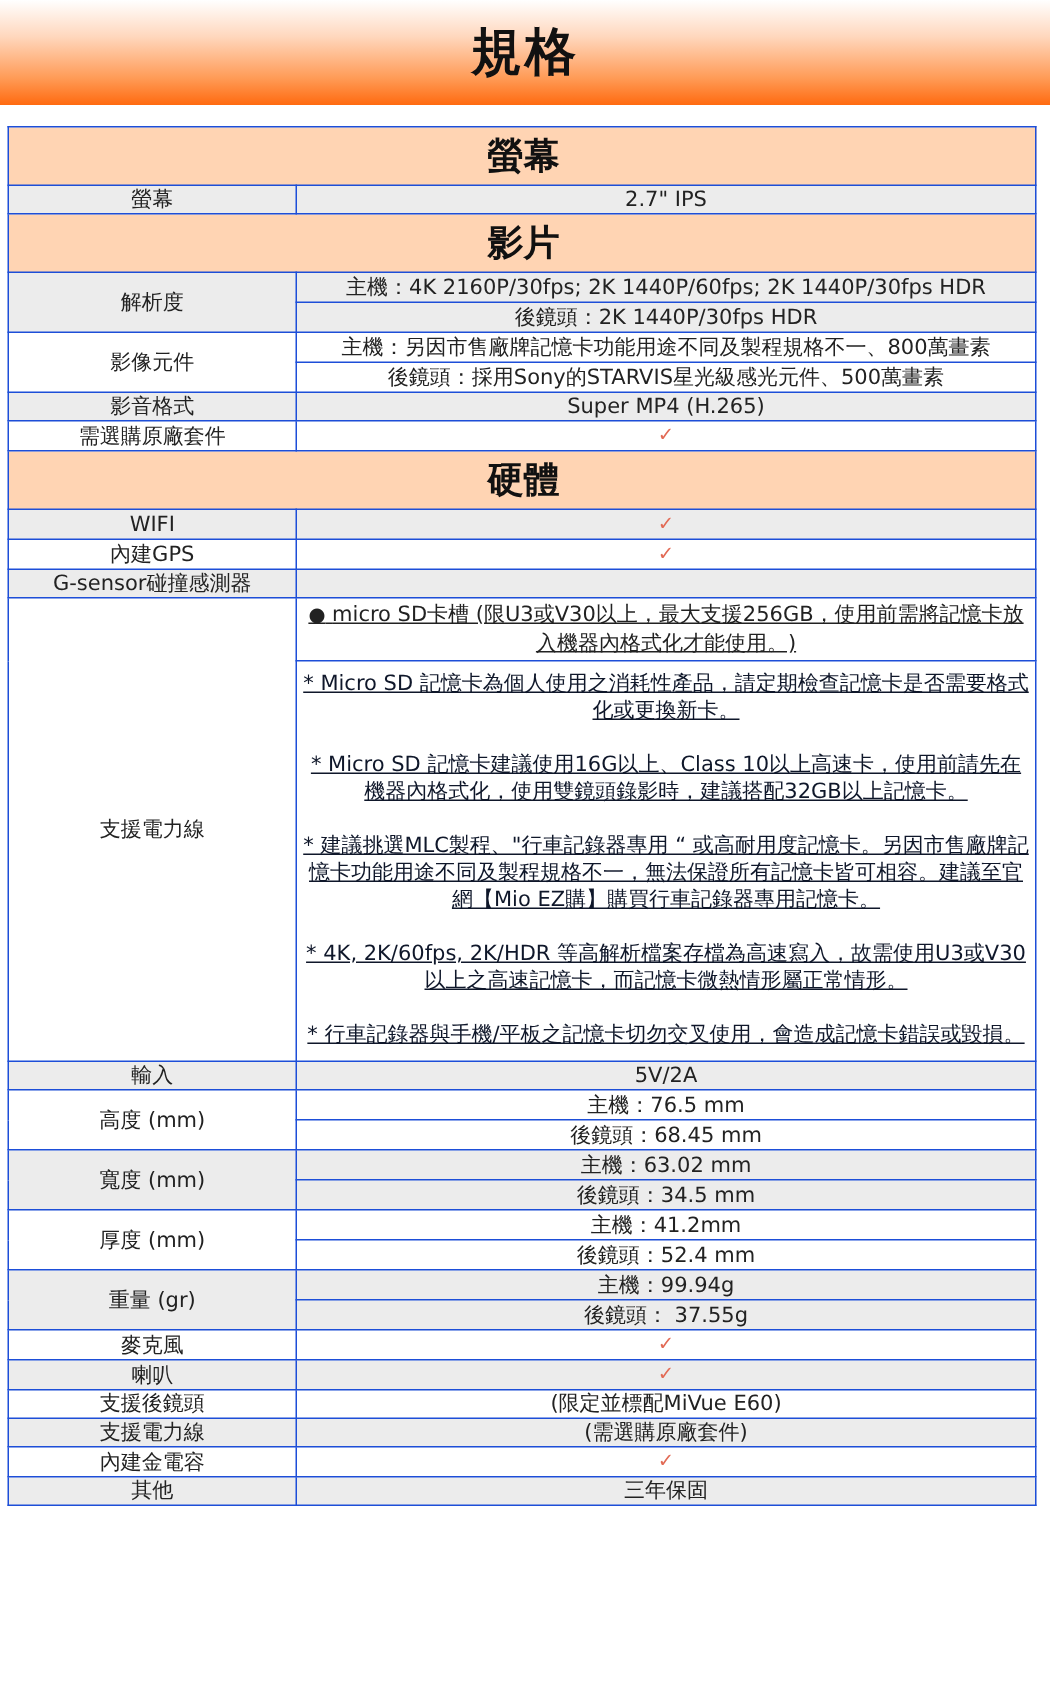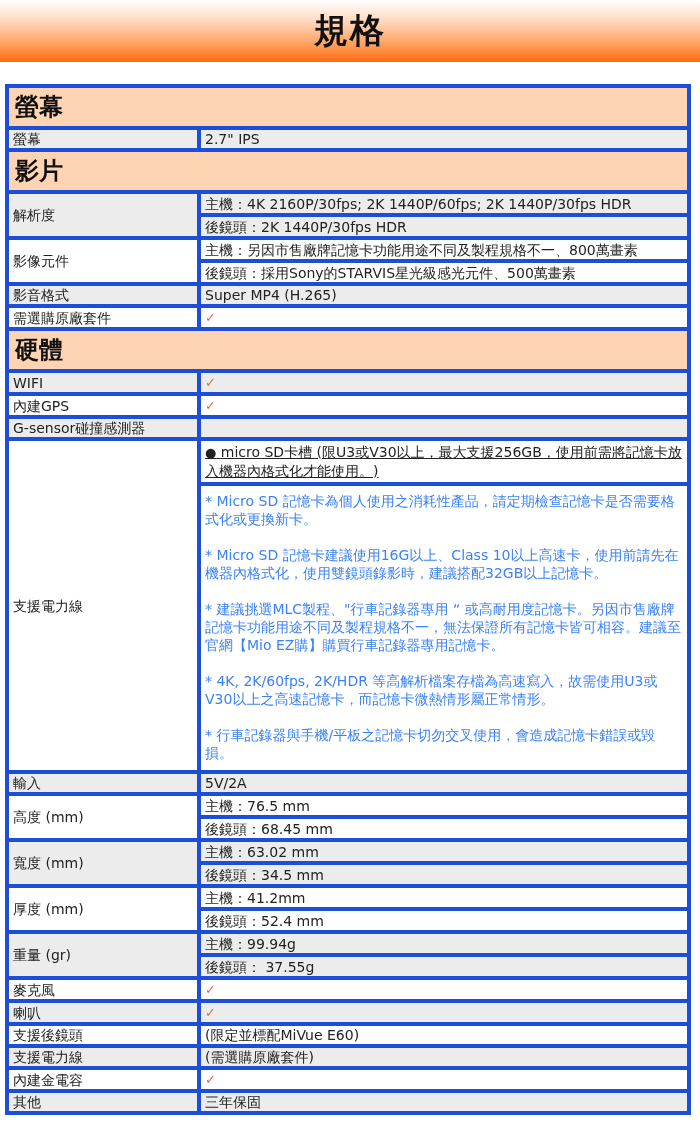--- a/index.html
+++ b/index.html
@@ -1,31 +1,31 @@
 <!DOCTYPE html>
 <html><head>
 <meta charset="utf-8">
 <style>
   html, body { margin:0; padding:0; background:#ffffff; }
   body { width:700px; height:1124px; overflow:hidden; font-family:"DejaVu Sans", "Liberation Sans", sans-serif; color:#222; }
   .banner {
-    height:62px; width:700px;
+    height:70px; width:700px;
     background: linear-gradient(to bottom, #ffffff 0%, #ffd7bd 35%, #ff9a55 75%, #ff6a10 100%);
     display:flex; align-items:center; justify-content:center;
   }
   .banner-title { font-size:34px; font-weight:bold; color:#111; letter-spacing:2px; }
   .spec-wrap { position:absolute; left:5px; top:84px; width:686px; }
   table.spec { border-collapse:collapse; width:686px; table-layout:fixed; }
-  table.spec td { border:4px solid #1d4ed8; padding:0 4px; font-size:14px; line-height:18px; vertical-align:middle; }
+  table.spec td { border:1px solid #1d4ed8; padding:0 4px; font-size:14px; line-height:18px; vertical-align:middle;text-align:center; }
   td.label-col { width:184px; }
   tr.section td { background:#ffd4b3; font-size:24px; font-weight:bold; height:38px; padding-left:6px; color:#111; }
   tr.gray td { background:#ececec; }
   tr.white td { background:#ffffff; }
   .check { color:#e26a55; font-size:13px; }
-  .note { color:#3b82f6; display:block; margin:0 0 18px 0; }
+  .note { color:#0f172a; text-decoration:underline; display:block; margin:0 0 18px 0; }
   .note:last-child { margin-bottom:4px; }
   .sdmain { display:block; padding:2px 0;text-decoration:underline; }
   .bullet { font-size:13px; }
   .split-row td.v { height:19px; }
 </style>
 </head>
 <body>
 
 <div class="banner">
   <span class="banner-title">規格</span>

